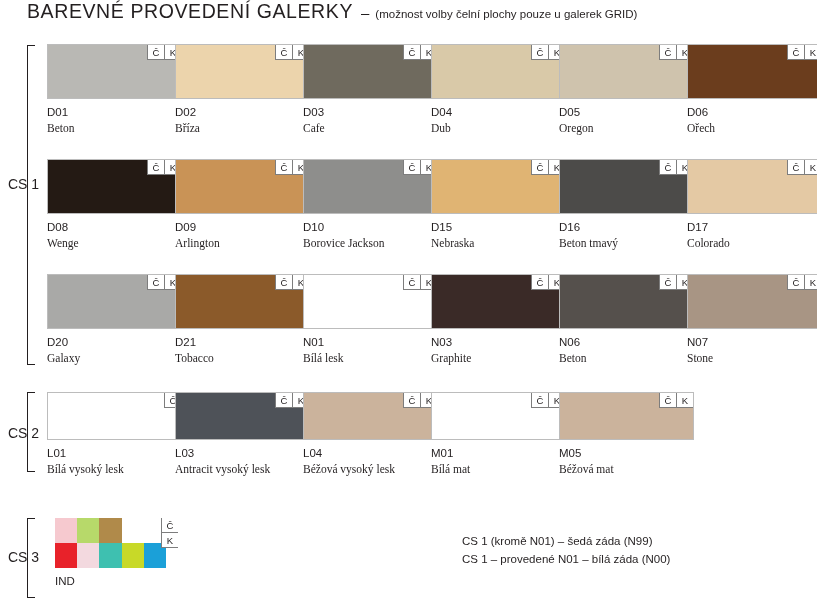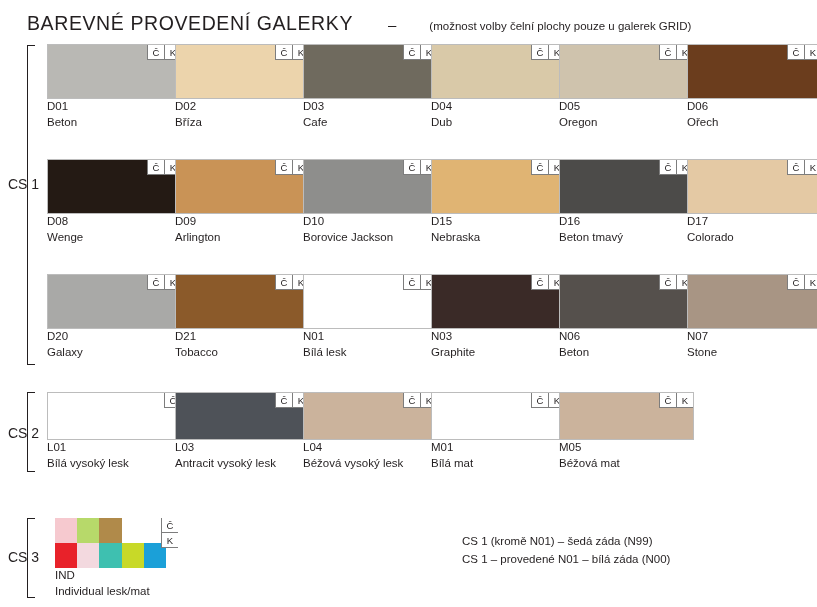--- a/index.html
+++ b/index.html
@@ -13,25 +13,24 @@
     font-family: "Liberation Sans", sans-serif;
     color: #231f20;
     position: relative;
     overflow: hidden;
   }
 
   
   .title-row {
     position: absolute;
     left: 27px;
-    top: 12px;
+    top: 0;
     display: flex;
     align-items: baseline;
     white-space: nowrap;
-    gap: 27px;
   }
   .title-main {
     font-size: 19.5px;
     letter-spacing: 0.6px;
     color: #231f20;
   }
   .title-dash {
     font-size: 15px;
     margin: 0 6px 0 8px;
     color: #231f20;
@@ -84,26 +83,28 @@
     line-height: 15px;
     text-align: center;
     color: #231f20;
     box-sizing: border-box;
   }
   .tag:first-child {
     border-left: 1px solid #7d7d7d;
   }
   .code {
     font-size: 11.5px;
+    margin-top: 6px;
     line-height: 14px;
   }
   .name {
     font-size: 11.5px;
     line-height: 14px;
     margin-top: 2px;
+    font-family: Liberation Serif, serif;
   }
 
   
   .ind-chip {
     width: 111px;
     height: 50px;
     position: relative;
     border: none;
     display: grid;
     grid-template-columns: repeat(5, 1fr);
@@ -401,19 +402,18 @@
     <div class="cell" style="background:#f3d9df;"></div>
     <div class="cell" style="background:#3ec0b0;"></div>
     <div class="cell" style="background:#c8d928;"></div>
     <div class="cell" style="background:#1ba0d8;"></div>
     <div class="tags" style="position:absolute; top:0; right:-12px;">
       <div class="tag">Č</div>
       <div class="tag">K</div>
     </div>
   </div>
   <div class="code">IND</div>
-  <div class="name">Individual lesk/mat</div>
 </div>
 
 <div class="notes">
   <div>CS 1 (kromě N01) – šedá záda (N99)</div>
   <div>CS 1 – provedené N01 – bílá záda (N00)</div>
 </div>
 
 </body></html>

